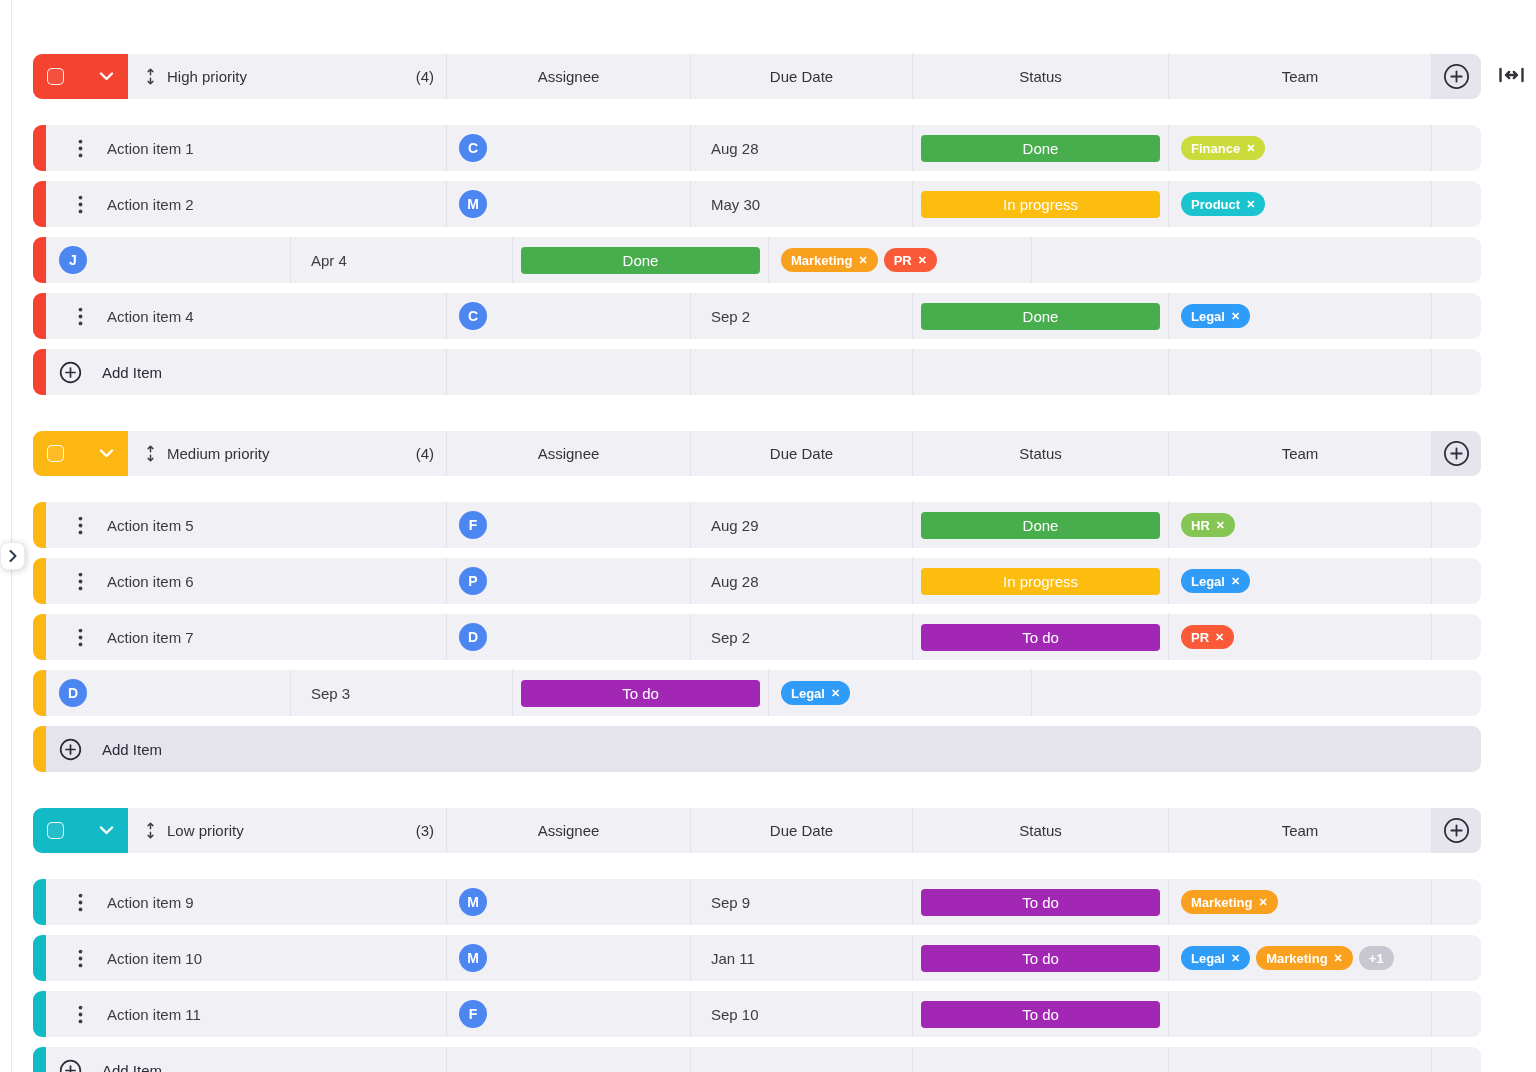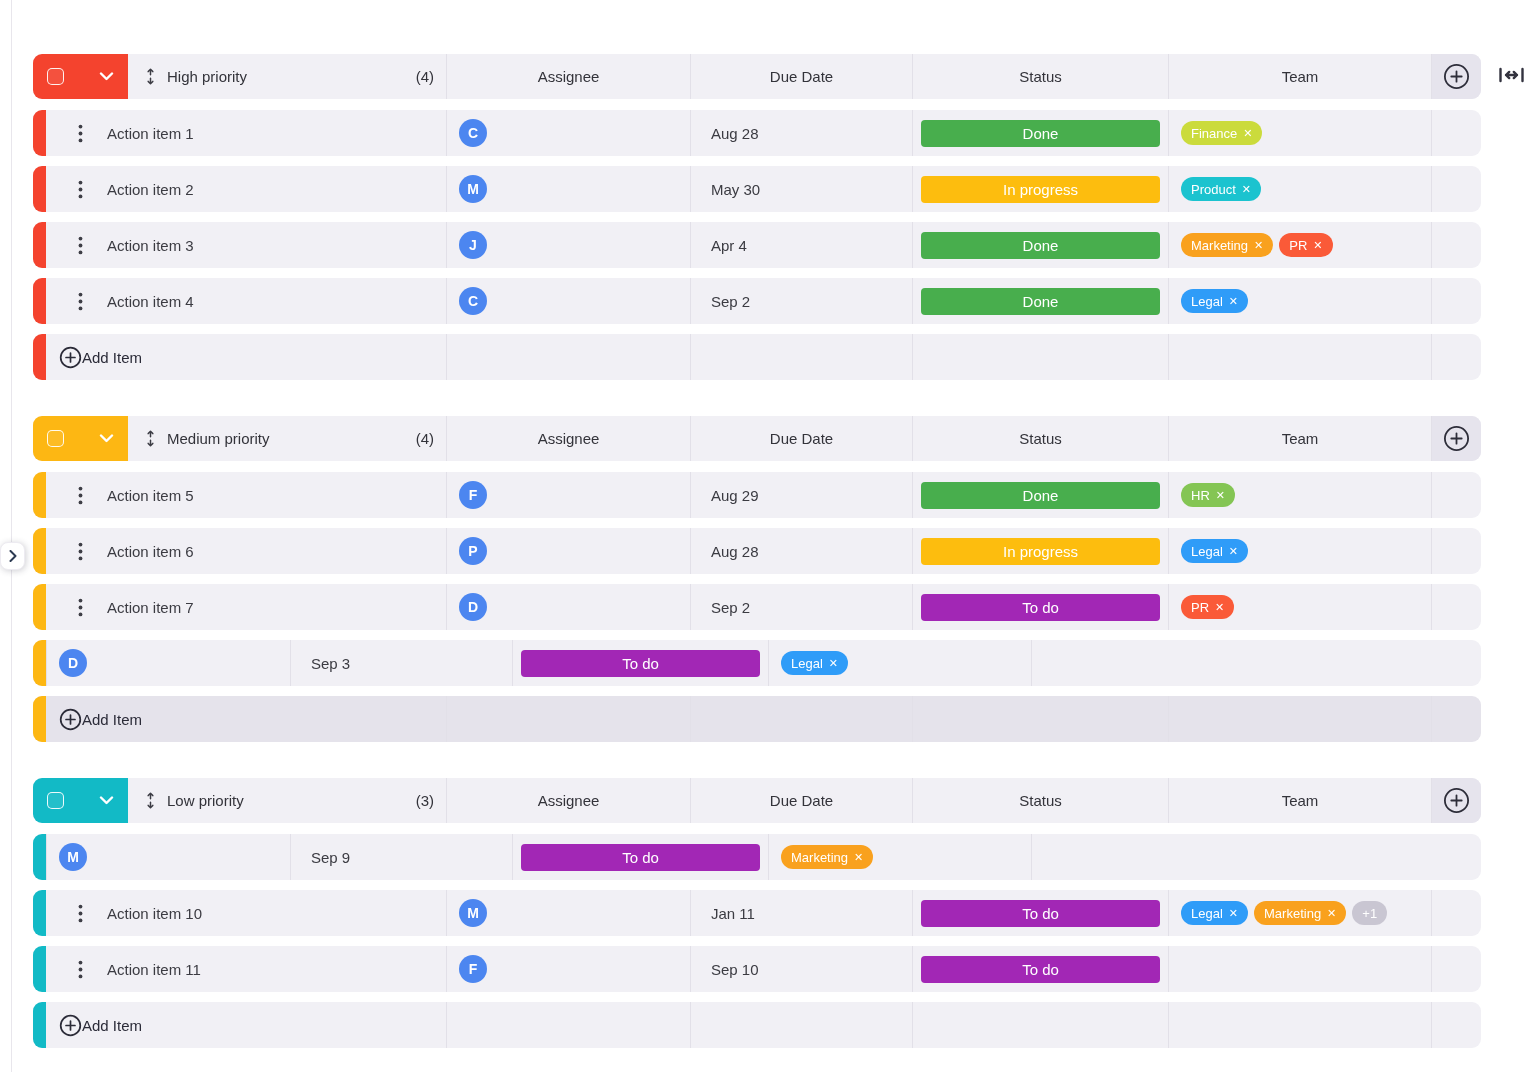--- a/index.html
+++ b/index.html
@@ -9,21 +9,21 @@
   }
   .panel-edge{position:absolute;left:11px;top:0;height:1072px;width:1px;background:#e8e6ec}
   .collapse-btn{
     position:absolute;left:0;top:542px;width:25px;height:28px;background:#fff;
     border:1px solid #edebf1;border-radius:8px;box-shadow:1px 1px 6px rgba(40,40,60,.22);
     display:flex;align-items:center;justify-content:center;padding:0;cursor:pointer;z-index:5;
   }
   .resize{position:absolute;left:1498px;top:66px}
   .board{position:absolute;left:33px;top:54px;width:1448px}
   .group{margin-bottom:36px}
-  .ghead{display:flex;height:45px;background:#f1f0f5;border-radius:9px;overflow:hidden;margin-bottom:11px;align-items:stretch}
+  .ghead{display:flex;height:45px;background:#f1f0f5;border-radius:9px;overflow:hidden;margin-bottom:26px;align-items:stretch}
   .gpill{width:95px;flex:none;display:flex;align-items:center;justify-content:space-between;padding:0 14px;box-sizing:border-box}
   .gcheck{width:17px;height:17px;border:1.6px solid rgba(255,255,255,.92);border-radius:5px;box-sizing:border-box;background:rgba(255,255,255,.08)}
   .gchev,.drag,.dots{display:flex;align-items:center}
   .gtitle{width:318px;flex:none;display:flex;align-items:center;box-sizing:border-box;padding:0 12px 0 18px;font-size:15px;color:#33333a}
   .gtitle .drag{margin-right:12px}
   .gcount{margin-left:auto}
   .hcol{flex:none;display:flex;align-items:center;justify-content:center;font-size:15px;color:#33333a;border-left:1px solid #e2e0e8;box-sizing:border-box}
   .c-assignee{width:244px}.c-due{width:222px}.c-status{width:256px}.c-team{width:263px}
   .hplus{flex:1;background:#e6e4ed;border-left:1px solid #e2e0e8;display:flex;align-items:center;justify-content:center;cursor:pointer}
   .row{display:flex;height:46px;background:#f1f0f5;border-radius:9px;overflow:hidden;margin-bottom:10px;align-items:stretch}
@@ -32,24 +32,24 @@
   .cell{flex:none;display:flex;align-items:center;box-sizing:border-box;border-left:1px solid #e2e0e8}
   .c-name{width:400px;border-left:none;padding-left:32px}
   .c-name .dots{margin-right:24px}
   .iname{font-size:15px;color:#3b3b42}
   .cell.c-assignee{justify-content:flex-start;padding-left:12px}
   .avatar{width:28px;height:28px;border-radius:50%;color:#fff;font-size:14px;font-weight:700;display:flex;align-items:center;justify-content:center}
   .cell.c-due{justify-content:flex-start;padding-left:20px;font-size:15px;color:#3b3b42}
   .cell.c-status{padding:0 8px}
   .spill{flex:1;height:27px;border-radius:4px;color:#fff;font-size:15px;display:flex;align-items:center;justify-content:center}
   .cell.c-team{justify-content:flex-start;padding-left:12px;gap:6px}
-  .tag{height:24px;border-radius:12px;color:#fff;font-size:13px;font-weight:400;display:inline-flex;align-items:center;padding:0 10px;gap:6px;flex:none}
+  .tag{height:24px;border-radius:12px;color:#fff;font-size:13px;font-weight:700;display:inline-flex;align-items:center;padding:0 10px;gap:6px;flex:none}
   .tag .x{font-size:11px;line-height:1}
   .c-last{flex:1;border-left:1px solid #e2e0e8}
-  .addcell{width:400px;border-left:none;padding-left:13px;display:flex;align-items:center;font-size:15px;color:#2b2b38;box-sizing:border-box}
+  .addcell{width:400px;border-left:none;padding-left:13px;display:flex;align-items:center;gap:20px;font-size:15px;color:#2b2b38;box-sizing:border-box}
   .add-row{cursor:pointer}
   .add-row.highlight{background:#e5e3eb}
 </style>
 </head>
 <body>
 
 <div class="panel-edge"></div>
 
 <button class="collapse-btn">
   <span style="display:flex">
@@ -155,30 +155,20 @@
           <span class="tag" style="background: rgb(27, 195, 207);">
             <span>Product</span>
             <span class="x">✕</span>
           </span>
         </div>
     <div class="cell c-last"></div>
   </div>
 
   <div class="row">
     <div class="bar" style="background: rgb(244, 67, 46);"></div>
-    <div class="cell c-name">
-      <span class="dots">
-        <svg width="5" height="19" viewBox="0 0 5 19">
-              <circle cx="2.5" cy="2.6" r="1.9" fill="#3e3e46"></circle>
-              <circle cx="2.5" cy="9.5" r="1.9" fill="#3e3e46"></circle>
-              <circle cx="2.5" cy="16.4" r="1.9" fill="#3e3e46"></circle>
-            </svg>
-      </span>
-      <span class="iname">Action item 3</span>
-    </div>
     <div class="cell c-assignee">
       <span class="avatar" style="background: rgb(76, 134, 240);">J</span>
     </div>
     <div class="cell c-due">
       <span>Apr 4</span>
     </div>
     <div class="cell c-status">
       <span class="spill" style="background: rgb(72, 174, 77);">Done</span>
     </div>
     <div class="cell c-team">
@@ -431,20 +421,30 @@
           <svg width="27" height="27" viewBox="0 0 27 27">
               <circle cx="13.5" cy="13.5" r="11.6" stroke="#2e2e3a" stroke-width="1.8" fill="none"></circle>
               <path d="M13.5 8.3 V18.7 M8.3 13.5 H18.7" stroke="#2e2e3a" stroke-width="1.8" stroke-linecap="round"></path>
             </svg>
         </span>
       </div>
     </div>
 
   <div class="row">
     <div class="bar" style="background: rgb(18, 186, 198);"></div>
+    <div class="cell c-name">
+      <span class="dots">
+        <svg width="5" height="19" viewBox="0 0 5 19">
+              <circle cx="2.5" cy="2.6" r="1.9" fill="#3e3e46"></circle>
+              <circle cx="2.5" cy="9.5" r="1.9" fill="#3e3e46"></circle>
+              <circle cx="2.5" cy="16.4" r="1.9" fill="#3e3e46"></circle>
+            </svg>
+      </span>
+      <span class="iname">Action item 9</span>
+    </div>
     <div class="cell c-assignee">
       <span class="avatar" style="background: rgb(76, 134, 240);">M</span>
     </div>
     <div class="cell c-due">
       <span>Sep 9</span>
     </div>
     <div class="cell c-status">
       <span class="spill" style="background: rgb(162, 39, 181);">To do</span>
     </div>
     <div class="cell c-team">

